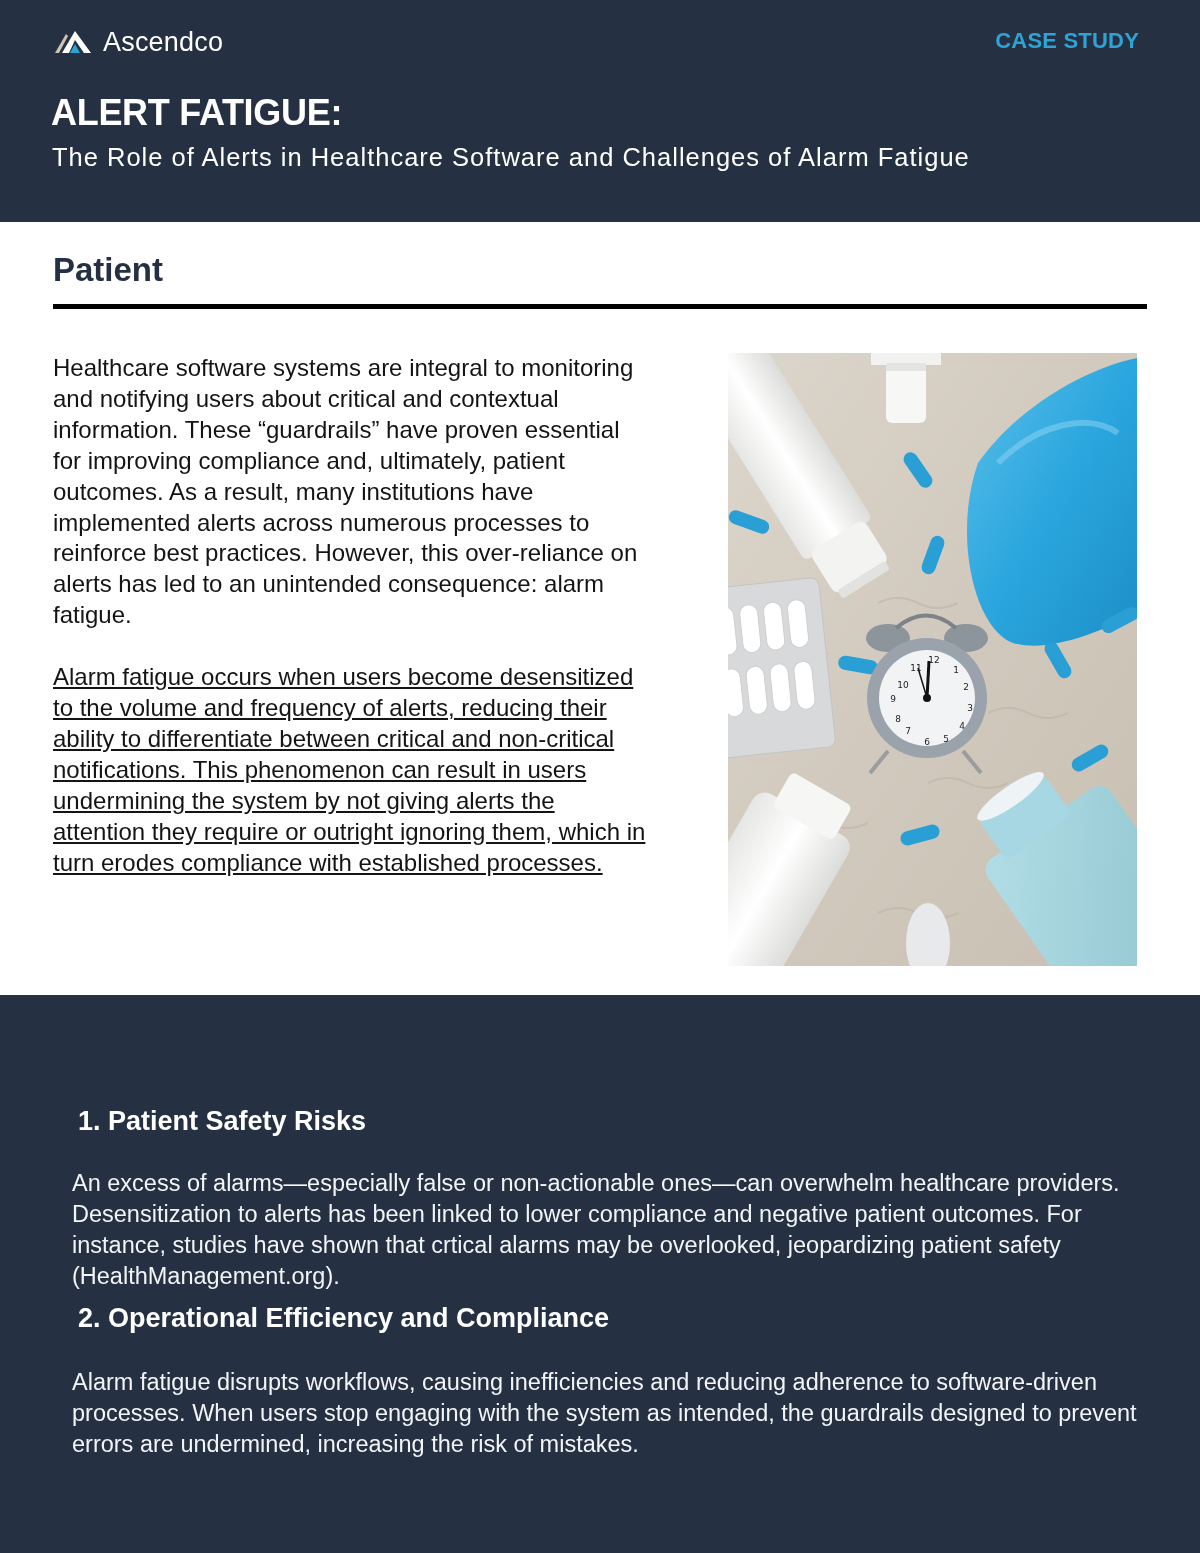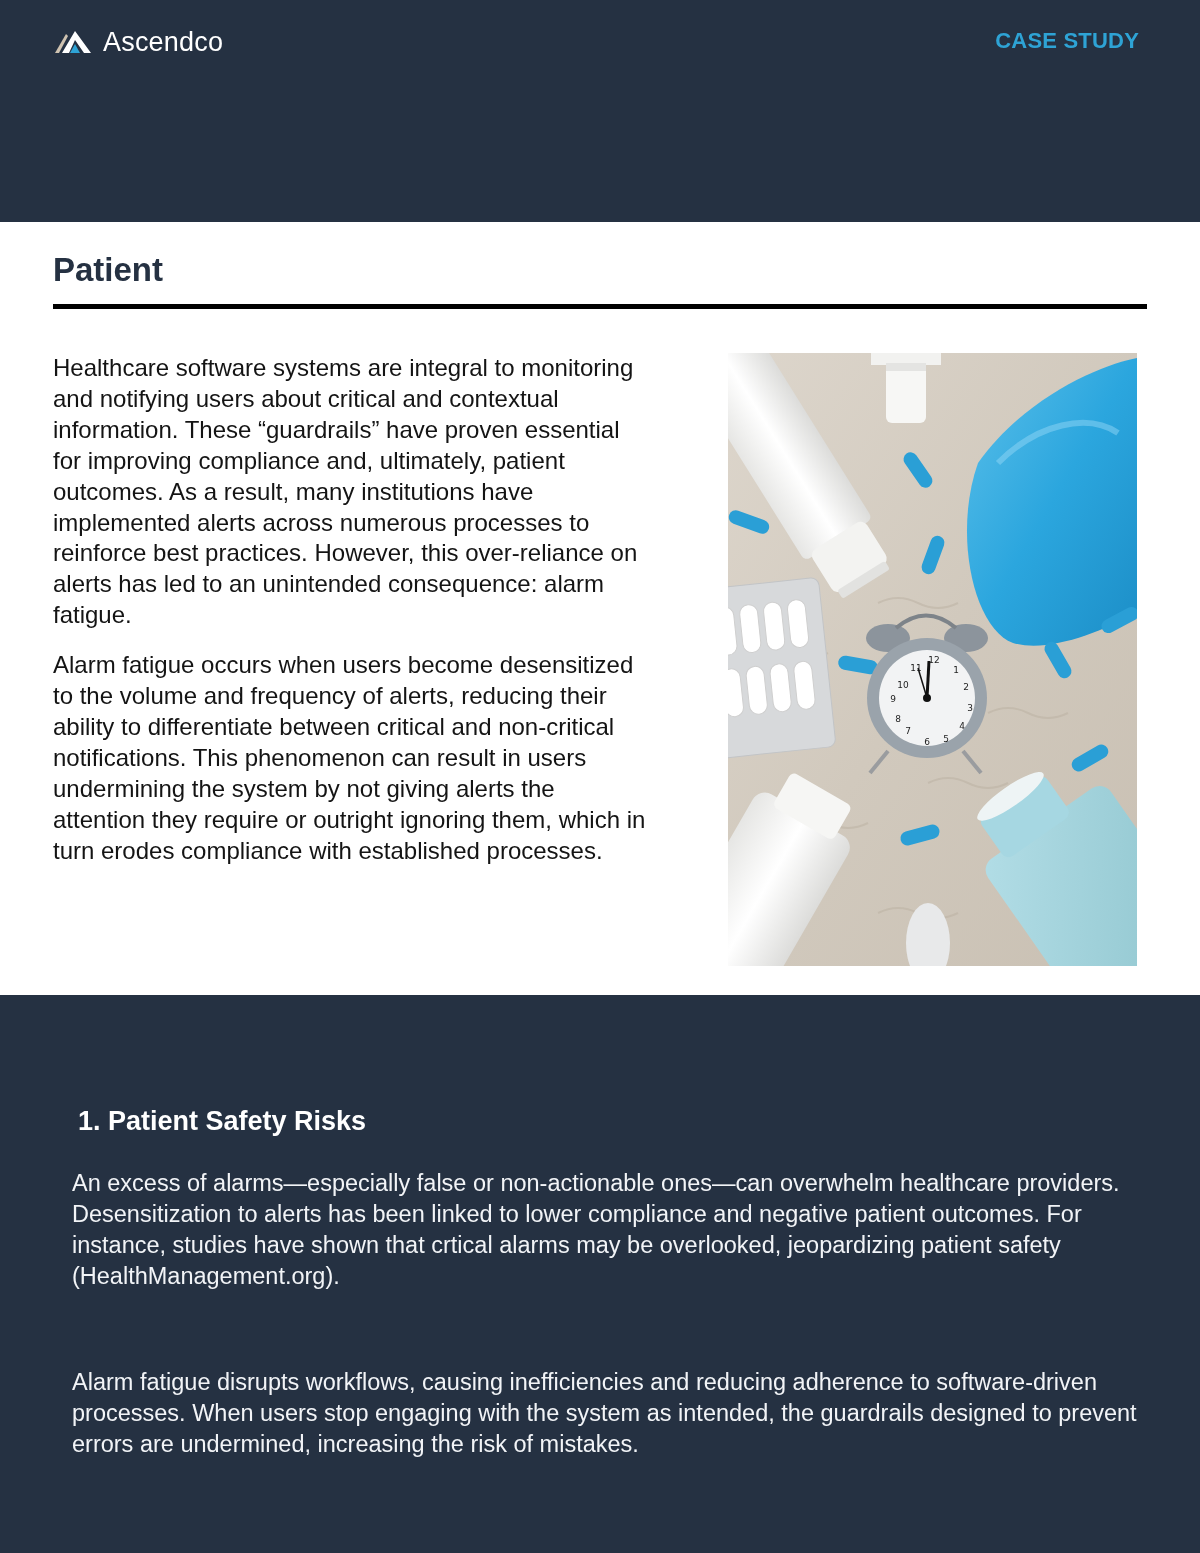--- a/index.html
+++ b/index.html
@@ -13,21 +13,21 @@
   .logo-text { color: #ffffff; font-size: 27px; margin-left: 10px; letter-spacing: 0.2px; line-height: 30px; }
   .case-study { position: absolute; right: 61px; top: 27px; color: #2ea3d5; font-weight: bold; font-size: 22px; letter-spacing: 0.2px; line-height: 28px; }
   .title { position: absolute; left: 51px; top: 91px; color: #ffffff; font-weight: bold; font-size: 36px; letter-spacing: -0.3px; line-height: 44px; }
   .subtitle { position: absolute; left: 52px; top: 139px; color: #ffffff; font-size: 25.5px; letter-spacing: 1px; line-height: 36px; white-space: nowrap; }
 
   
   .overview-title { position: absolute; left: 53px; top: 249px; font-size: 33px; color: #253142; line-height: 42px; }
   .overview-rule { position: absolute; left: 53px; top: 304px; width: 1094px; height: 5px; background: #000000; }
 
   .overview-text { position: absolute; left: 53px; top: 353px; width: 600px; font-size: 24px; line-height: 30.9px; color: #141414; }
-  .overview-text p + p { margin-top: 19px; }
+  .overview-text p + p { margin-top: 31px; text-decoration: underline; }
 
   
   .photo { position: absolute; left: 728px; top: 353px; width: 409px; height: 613px; overflow: hidden; background: #f97316; }
   .photo svg { display: block; width: 409px; height: 613px; }
 
   
   .impacts { position: absolute; left: 0; top: 995px; width: 1200px; height: 558px; background: #253142; color: #ffffff; }
   .impacts-title { position: absolute; left: 58px; top: 43px; font-size: 36px; line-height: 46px; }
   .impact-heading { position: absolute; left: 78px; font-size: 27px; font-weight: bold; line-height: 34px; }
   .impact-text { position: absolute; left: 72px; width: 1080px; font-size: 23.5px; line-height: 31px; color: #f2f4f7; margin-top: 16px; }
@@ -42,20 +42,22 @@
 <header class="header">
   <div class="logo">
     <svg class="logo-mark" viewBox="0 0 40 24">
       <polygon points="2,23 6,23 15,6 13,4" fill="#cfc3b1"></polygon>
       <polygon points="9,23 22,1 38,23 31,23 22,10 16,23" fill="#ffffff"></polygon>
       <polygon points="17,23 22,14 27,23" fill="#2ea3d5"></polygon>
     </svg>
     <span class="logo-text">Ascendco</span>
   </div>
   <div class="case-study">CASE STUDY</div>
+  <h1 class="title">ALERT FATIGUE:</h1>
+  <div class="subtitle">The Role of Alerts in Healthcare Software and Challenges of Alarm Fatigue</div>
 </header>
 
 <section>
   <h2 class="overview-title">Patient</h2>
   <div class="overview-rule"></div>
 
   <div class="overview-text">
     <p>Healthcare software systems are integral to monitoring and notifying users about critical and contextual information. These “guardrails” have proven essential for improving compliance and, ultimately, patient outcomes. As a result, many institutions have implemented alerts across numerous processes to reinforce best practices. However, this over-reliance on alerts has led to an unintended consequence: alarm fatigue.</p>
     <p>Alarm fatigue occurs when users become desensitized to the volume and frequency of alerts, reducing their ability to differentiate between critical and non-critical notifications. This phenomenon can result in users undermining the system by not giving alerts the attention they require or outright ignoring them, which in turn erodes compliance with established processes.</p>
   </div>
@@ -174,14 +176,15 @@
       </g>
     </svg>
   </div>
 </section>
 
 <section class="impacts">
 
   <h3 class="impact-heading h1">1. Patient Safety Risks</h3>
   <p class="impact-text t1">An excess of alarms—especially false or non-actionable ones—can overwhelm healthcare providers. Desensitization to alerts has been linked to lower compliance and negative patient outcomes. For instance, studies have shown that crtical alarms may be overlooked, jeopardizing patient safety (HealthManagement.org).</p>
 
+  <h3 class="impact-heading h2">2. Operational Efficiency and Compliance</h3>
   <p class="impact-text t2">Alarm fatigue disrupts workflows, causing inefficiencies and reducing adherence to software-driven processes. When users stop engaging with the system as intended, the guardrails designed to prevent errors are undermined, increasing the risk of mistakes.</p>
 </section>
 
 </body></html>

